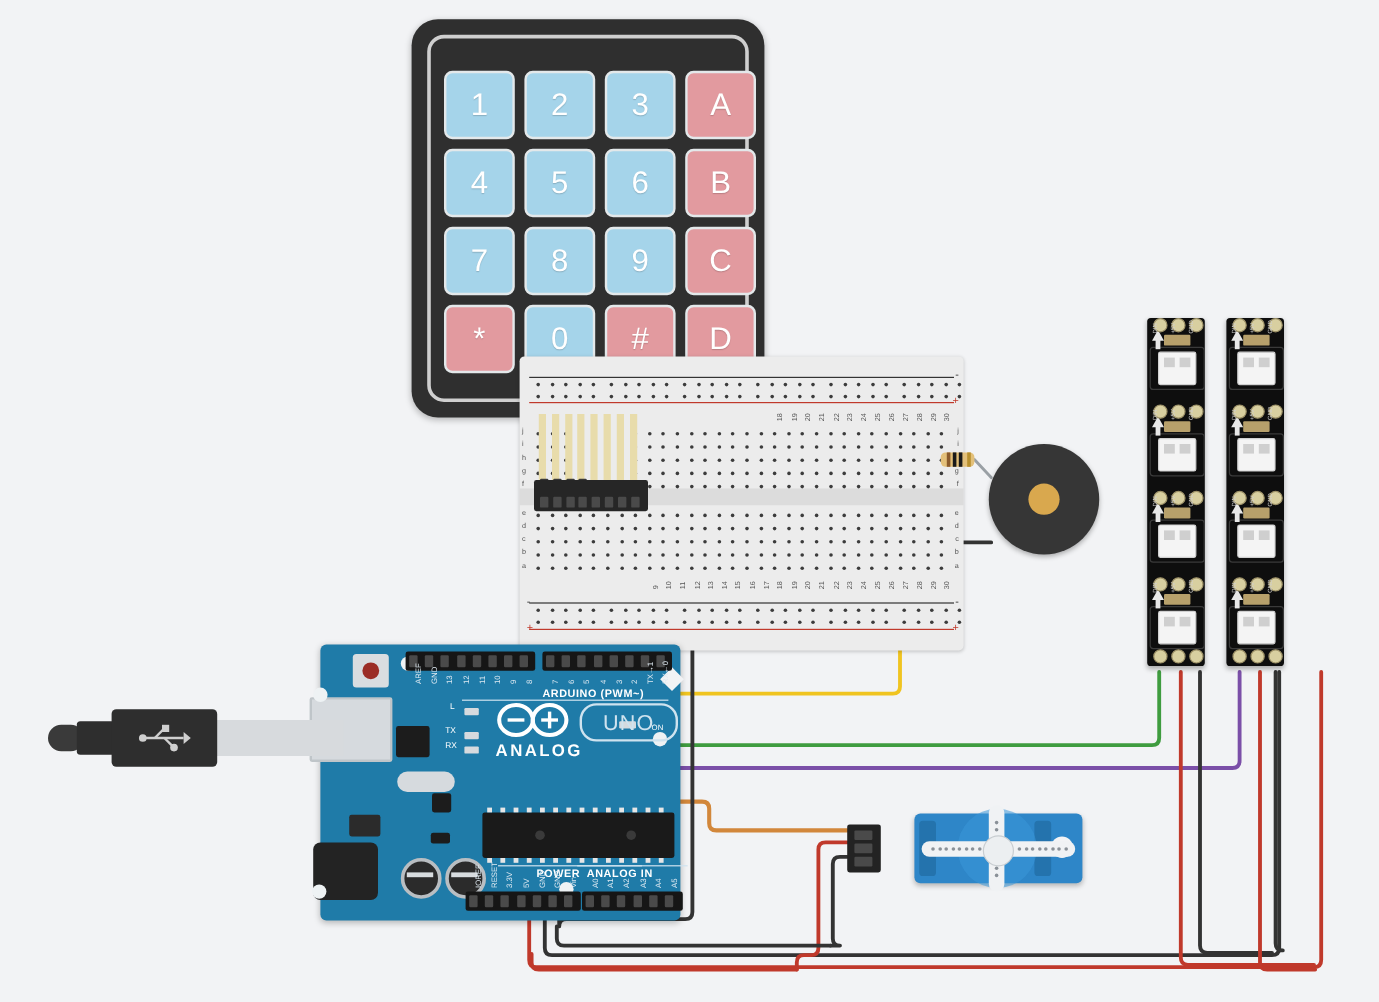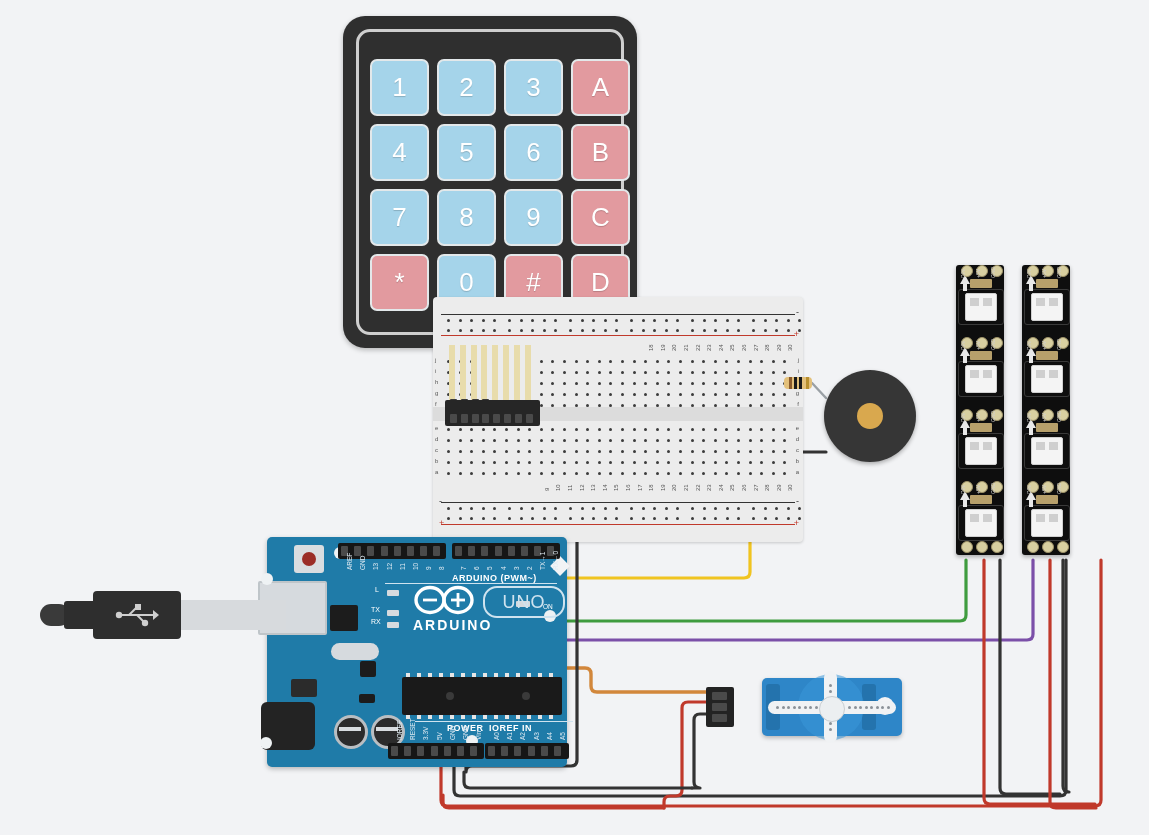--- a/index.html
+++ b/index.html
@@ -765,21 +765,21 @@
     <div id="onlbl">ON</div>
 
     <svg id="logo-inf" viewBox="0 0 62 30">
       <ellipse cx="17" cy="15" rx="14" ry="12.5" fill="none" stroke="#fff" stroke-width="3.4"></ellipse>
       <ellipse cx="45" cy="15" rx="14" ry="12.5" fill="none" stroke="#fff" stroke-width="3.4"></ellipse>
       <rect x="10" y="13.6" width="14" height="2.8" fill="#fff"></rect>
       <rect x="38" y="13.6" width="14" height="2.8" fill="#fff"></rect>
       <rect x="43.6" y="8" width="2.8" height="14" fill="#fff"></rect>
     </svg>
     <div id="uno-word">UNO</div>
-    <div id="arduino-word">ARDUINO</div>
+    <div id="arduino-word">ANALOG</div>
     <div class="uno-line" style="left:118px;top:46px;width:172px"></div>
 
     <div id="mcu">
       <div class="notchc"></div>
       <div class="notchc2"></div>
     </div>
 
     <div class="hdr" style="left:71px;top:6px;width:108px">
         <div class="s" style="left: 3px;"></div>
         <div class="s" style="left: 16.2px;"></div>
@@ -815,21 +815,21 @@
     <div class="uno-line" style="left:148px;top:184px;width:120px"></div>
 
     <div class="hdr" style="left:218px;top:206px;width:84px">
         <div class="s" style="left: 3px;"></div>
         <div class="s" style="left: 16.2px;"></div>
         <div class="s" style="left: 29.4px;"></div>
         <div class="s" style="left: 42.6px;"></div>
         <div class="s" style="left: 55.8px;"></div>
         <div class="s" style="left: 69px;"></div>
       </div>
-    <div class="secthead" style="left:222px;top:186px">IOREF IN</div>
+    <div class="secthead" style="left:222px;top:186px">ANALOG IN</div>
     <div class="uno-line" style="left:214px;top:184px;width:92px"></div>
 
     <div id="digpinlbls">
         <div class="pinlbl" style="left: 79px; top: 33px;">AREF</div>
         <div class="pinlbl" style="left: 92.2px; top: 33px;">GND</div>
         <div class="pinlbl" style="left: 105.4px; top: 33px;">13</div>
         <div class="pinlbl" style="left: 118.6px; top: 33px;">12</div>
         <div class="pinlbl" style="left: 131.8px; top: 33px;">11</div>
         <div class="pinlbl" style="left: 145px; top: 33px;">10</div>
         <div class="pinlbl" style="left: 158.2px; top: 33px;">9</div>

